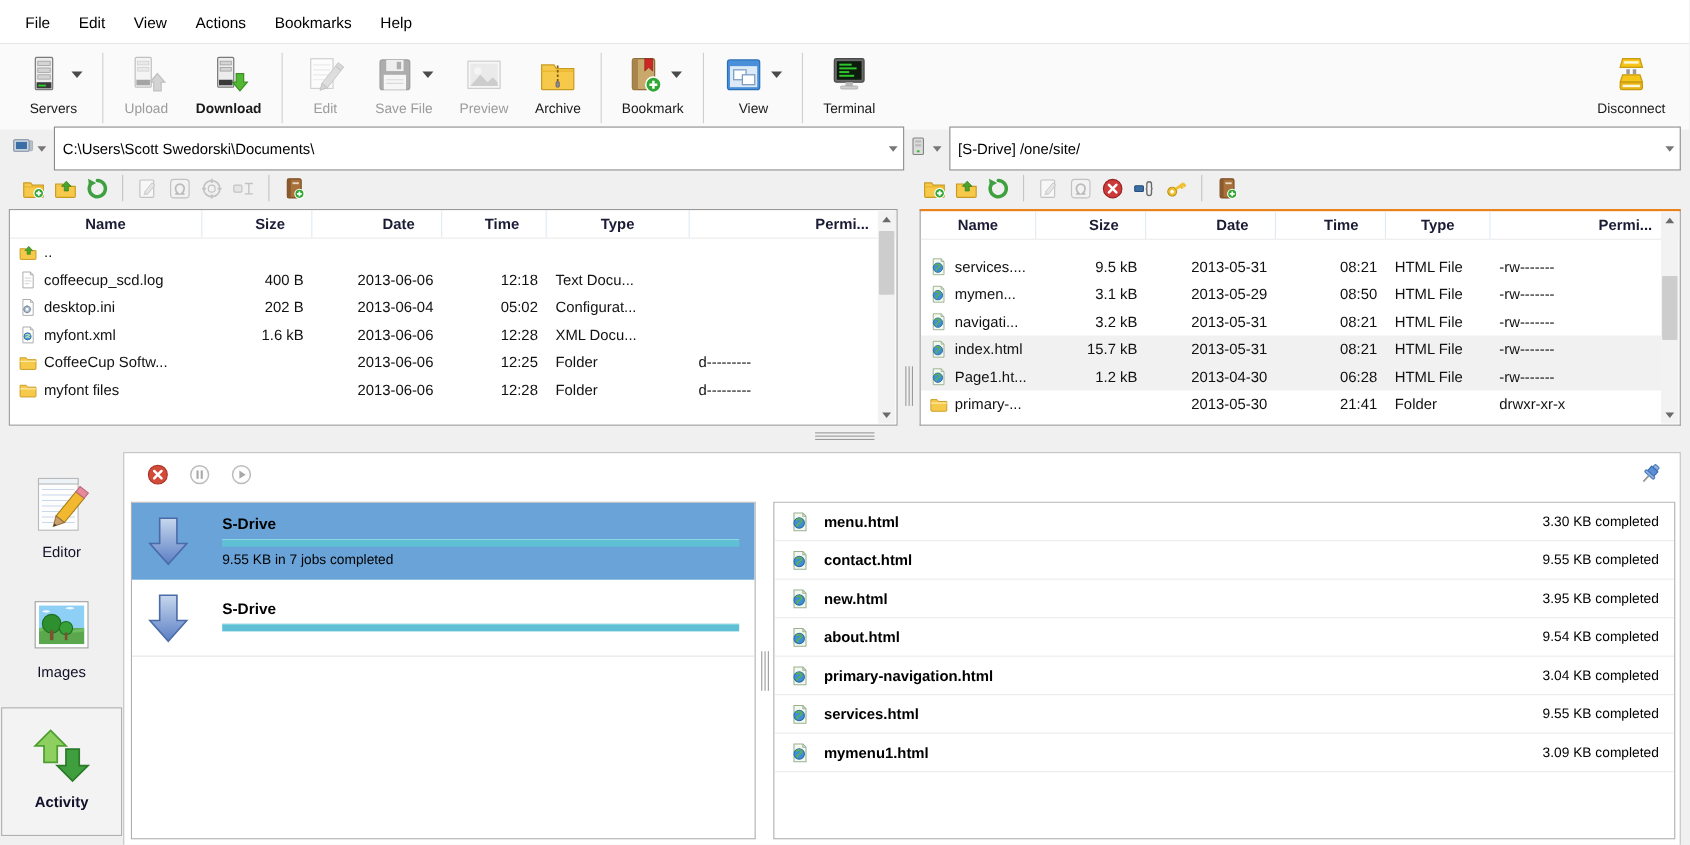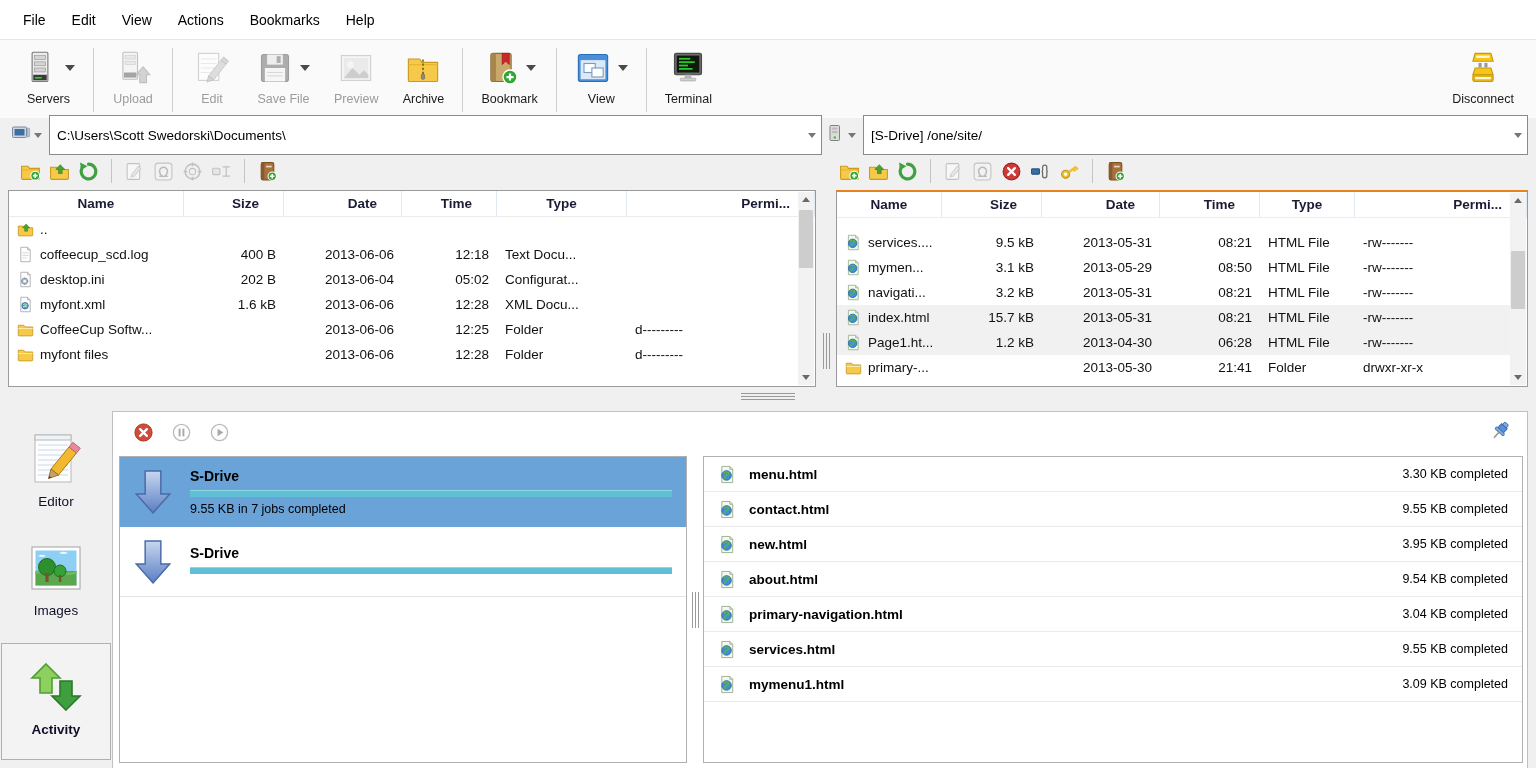--- a/index.html
+++ b/index.html
@@ -102,21 +102,21 @@
   .act-btn svg { width:21px; height:21px; }
   .act-btn.disabled { opacity:.85; }
   .act-pin { margin-left:auto; display:flex; }
   .act-pin svg { width:24px; height:24px; }
 
   .act-body { flex:1; display:flex; padding:0 4px 6px 6px; overflow:hidden; }
   .queue { width:568px; border:1px solid #b0b0b0; background:#fff; overflow:hidden; }
   .tr-item { height:70px; display:flex; align-items:center; padding:0 12px 0 14px; border-bottom:1px solid #e4e4e4; }
   .tr-item.sel { background:#69a3d8; border-bottom:none; }
   .tr-arrow svg { width:38px; height:46px; display:block; }
-  .tr-body { flex:1; margin-left:18px; display:flex; flex-direction:column; }
+  .tr-body { flex:1; margin-left:30px; display:flex; flex-direction:column; }
   .tr-name { font-weight:bold; font-size:14px; color:#000; }
   .tr-prog { height:7px; margin:6px 2px 5px 0; background:transparent; }
   .tr-fill { height:100%; background:#5fc0d5; box-shadow:inset 0 1px 0 #8ed6e4; }
   .tr-status { font-size:12.5px; color:#000; }
 
   .act-split { width:16px; display:flex; align-items:center; justify-content:center; }
   .vgrip2 { display:flex; gap:2px; }
   .vgrip2 span { width:1px; height:36px; background:#9a9a9a; display:block; }
 
   .jobs { flex:1; border:1px solid #b0b0b0; background:#fff; overflow:hidden; }
@@ -162,20 +162,34 @@
             <svg viewBox="0 0 32 32">
               <rect x="7" y="2" width="13" height="24" rx="1" fill="#ececec" stroke="#7a7a7a"></rect>
               <rect x="9" y="5" width="9" height="3" fill="#d4d4d4" stroke="#9a9a9a" stroke-width=".6"></rect>
               <rect x="9" y="10" width="9" height="3" fill="#d4d4d4" stroke="#9a9a9a" stroke-width=".6"></rect>
               <rect x="8" y="20" width="11" height="4.5" fill="#3a3a3a"></rect>
               <path d="M25 15 L31 22 L28 22 L28 29 L22 29 L22 22 L19 22 Z" fill="#6abf45" stroke="#4a8f2f"></path>
             </svg>
           </span>
         </div>
         <div class="tb-label">Upload</div>
+      </div>
+      <div class="tb-btn">
+        <div class="tb-top">
+          <span class="tb-icon">
+            <svg viewBox="0 0 32 32">
+              <rect x="7" y="2" width="13" height="24" rx="1" fill="#ececec" stroke="#7a7a7a"></rect>
+              <rect x="9" y="5" width="9" height="3" fill="#d4d4d4" stroke="#9a9a9a" stroke-width=".6"></rect>
+              <rect x="9" y="10" width="9" height="3" fill="#d4d4d4" stroke="#9a9a9a" stroke-width=".6"></rect>
+              <rect x="8" y="20" width="11" height="4.5" fill="#3a3a3a"></rect>
+              <path d="M25 29 L31 22 L28 22 L28 15 L22 15 L22 22 L19 22 Z" fill="#52b832" stroke="#3f8f27"></path>
+            </svg>
+          </span>
+        </div>
+        <div class="tb-label bold">Download</div>
       </div>
       <div class="tb-sep"></div>
       <div class="tb-btn disabled">
         <div class="tb-top">
           <span class="tb-icon">
             <svg viewBox="0 0 32 32">
               <rect x="4" y="3" width="18" height="24" fill="#fff" stroke="#a0a0a0"></rect>
               <g stroke="#c9d6e8">
                 <line x1="6" y1="8" x2="20" y2="8"></line>
                 <line x1="6" y1="12" x2="20" y2="12"></line>

